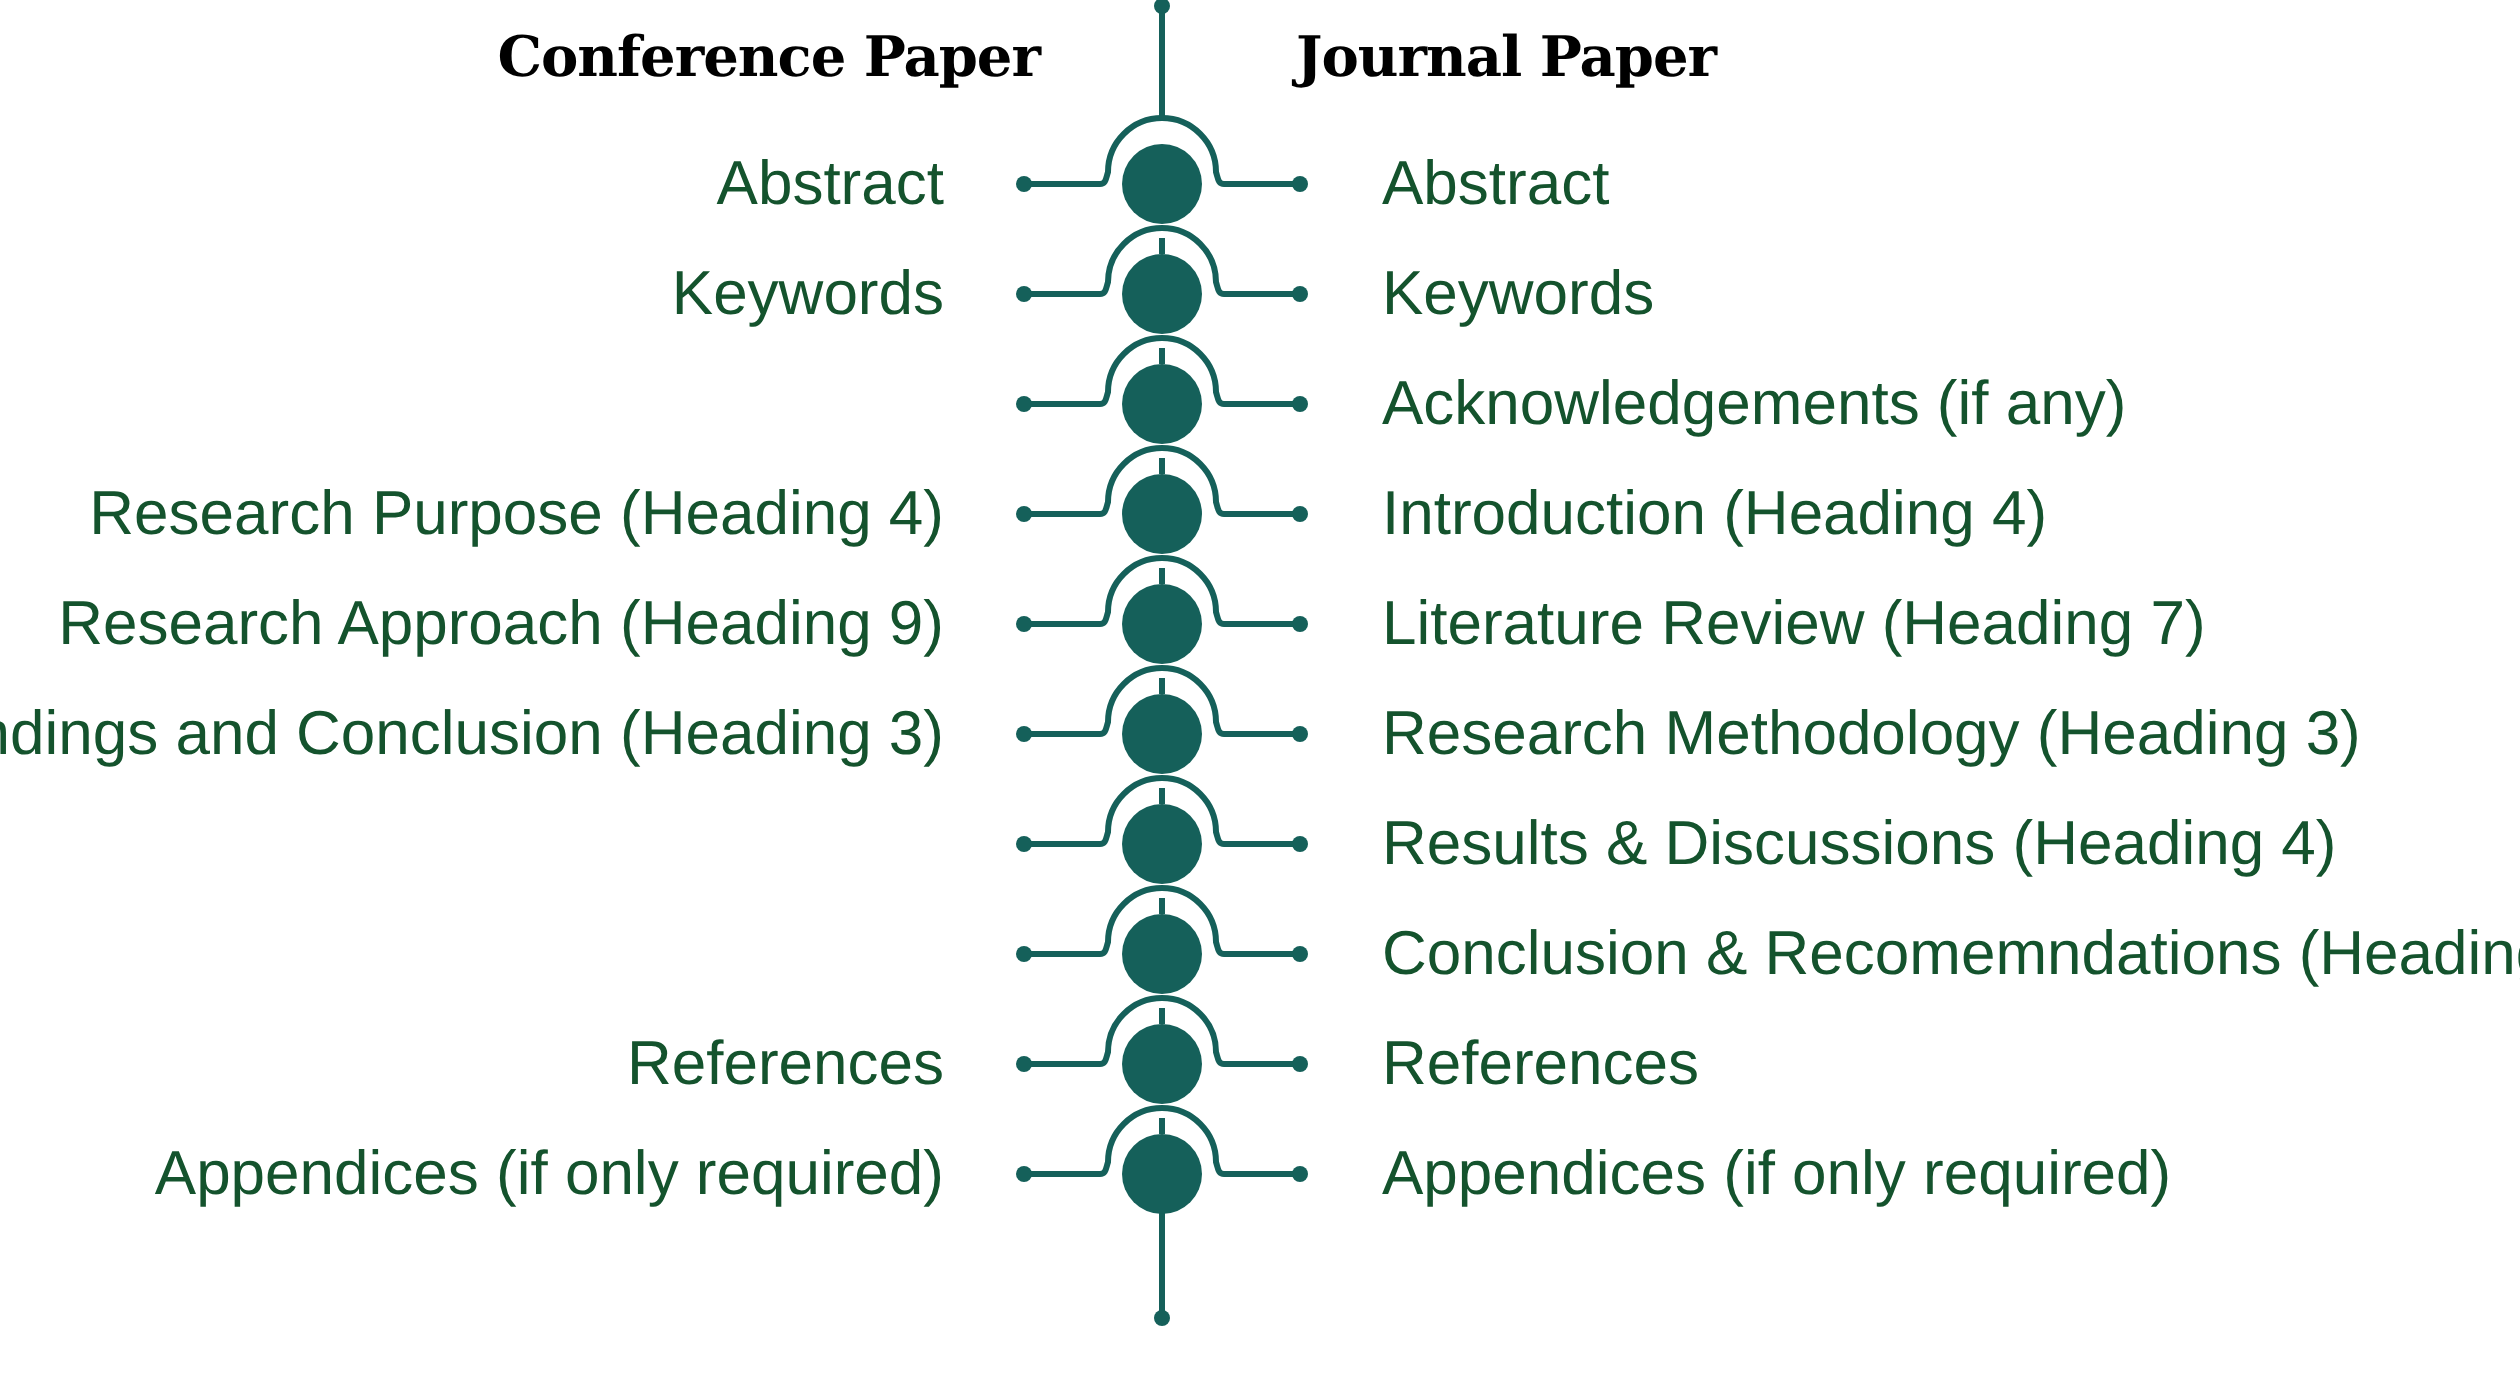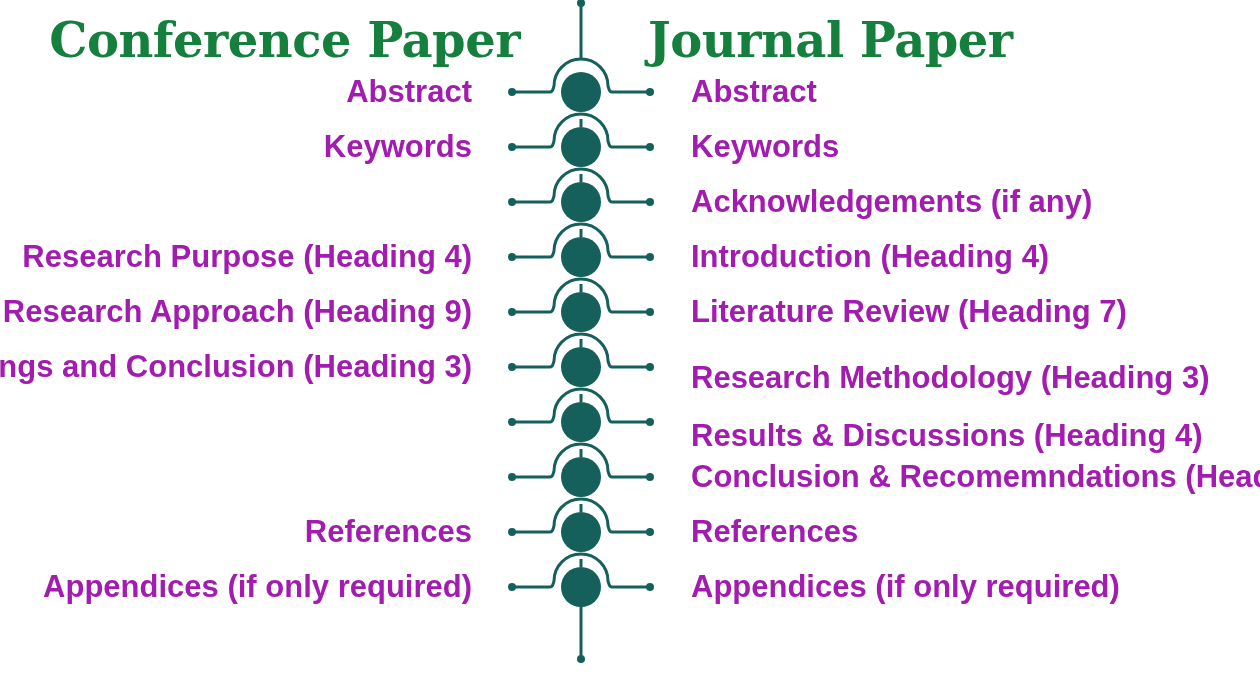--- a/index.html
+++ b/index.html
@@ -1,29 +1,29 @@
 <!DOCTYPE html>
 <html><head>
 <meta charset="utf-8">
 <style>
   html, body { margin:0; padding:0; background:#ffffff; }
   body { width:1260px; height:688px; position:relative; overflow:hidden; }
   .title {
     position:absolute; top:12px;
     font-family:"DejaVu Serif","Liberation Serif",serif;
-    font-weight:bold; font-size:48px; color:#15803d; white-space:nowrap;
+    font-weight:bold; font-size:28px; color:#000000; white-space:nowrap;
     letter-spacing:-0.5px;
   }
   .title.left { right:740px; }
   .title.right { left:648px; }
   svg.spine { position:absolute; left:0; top:0; }
   .lbl {
     position:absolute; height:34px; line-height:34px;
     font-family:"Liberation Sans","DejaVu Sans",sans-serif;
-    font-weight:bold; font-size:31px; color:#a21caf; white-space:nowrap;
+    font-weight:normal; font-size:31px; color:#14532d; white-space:nowrap;
   }
   .lbl.left { right:788px; text-align:right; }
   .lbl.right { left:691px; text-align:left; }
 </style>
 </head>
 <body>
 
 <div class="title left">Conference Paper</div>
 <div class="title right">Journal Paper</div>
 
@@ -112,22 +112,22 @@
     <div class="lbl right" style="top: 75px;">Abstract</div>
     <div class="lbl left" style="top: 130px;">Keywords</div>
     <div class="lbl right" style="top: 130px;">Keywords</div>
     <div class="lbl left" style="top: 185px;"></div>
     <div class="lbl right" style="top: 185px;">Acknowledgements (if any)</div>
     <div class="lbl left" style="top: 240px;">Research Purpose (Heading 4)</div>
     <div class="lbl right" style="top: 240px;">Introduction (Heading 4)</div>
     <div class="lbl left" style="top: 295px;">Research Approach (Heading 9)</div>
     <div class="lbl right" style="top: 295px;">Literature Review (Heading 7)</div>
     <div class="lbl left" style="top: 350px;">Findings and Conclusion (Heading 3)</div>
-    <div class="lbl right" style="top: 361px;">Research Methodology (Heading 3)</div>
+    <div class="lbl right" style="top: 350px;">Research Methodology (Heading 3)</div>
     <div class="lbl left" style="top: 405px;"></div>
-    <div class="lbl right" style="top: 419px; text-align: right;">Results &amp; Discussions (Heading 4)</div>
+    <div class="lbl right" style="top: 405px; text-align: right;">Results &amp; Discussions (Heading 4)</div>
     <div class="lbl left" style="top: 460px;"></div>
     <div class="lbl right" style="top: 460px;">Conclusion &amp; Recomemndations (Heading 5)</div>
     <div class="lbl left" style="top: 515px;">References</div>
     <div class="lbl right" style="top: 515px;">References</div>
     <div class="lbl left" style="top: 570px;">Appendices (if only required)</div>
     <div class="lbl right" style="top: 570px;">Appendices (if only required)</div>
   </div>
 
 </body></html>

